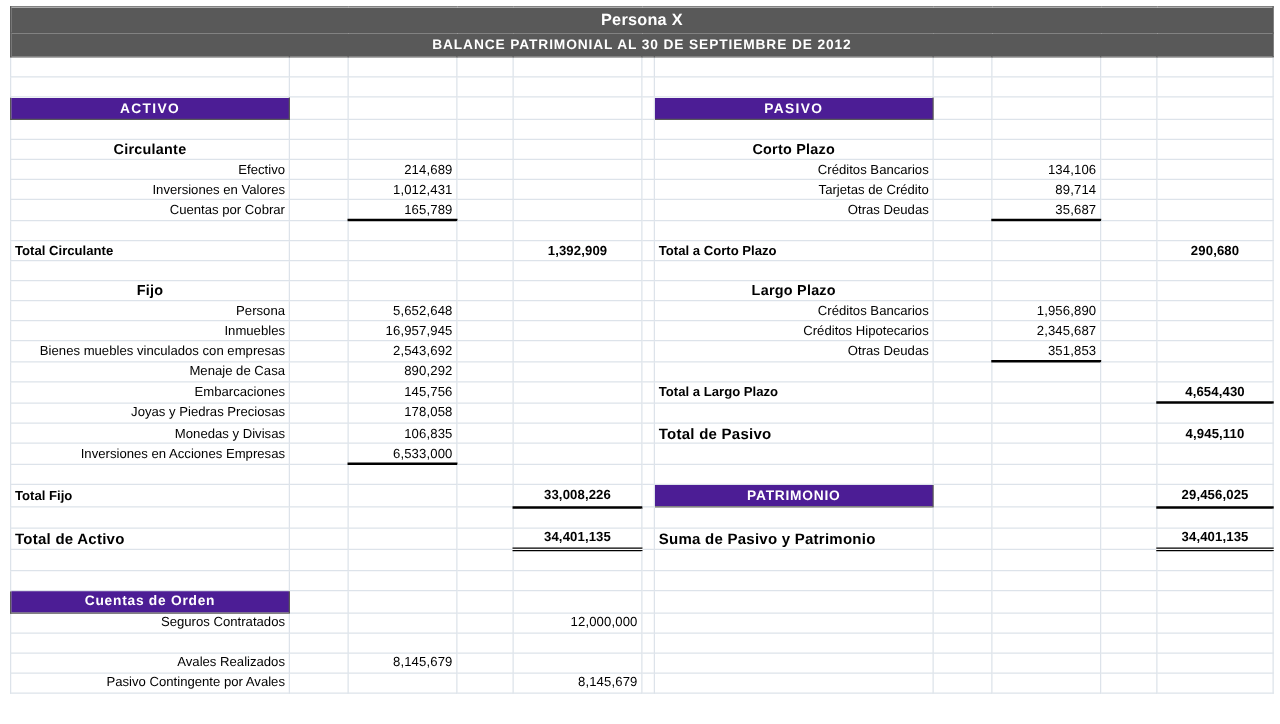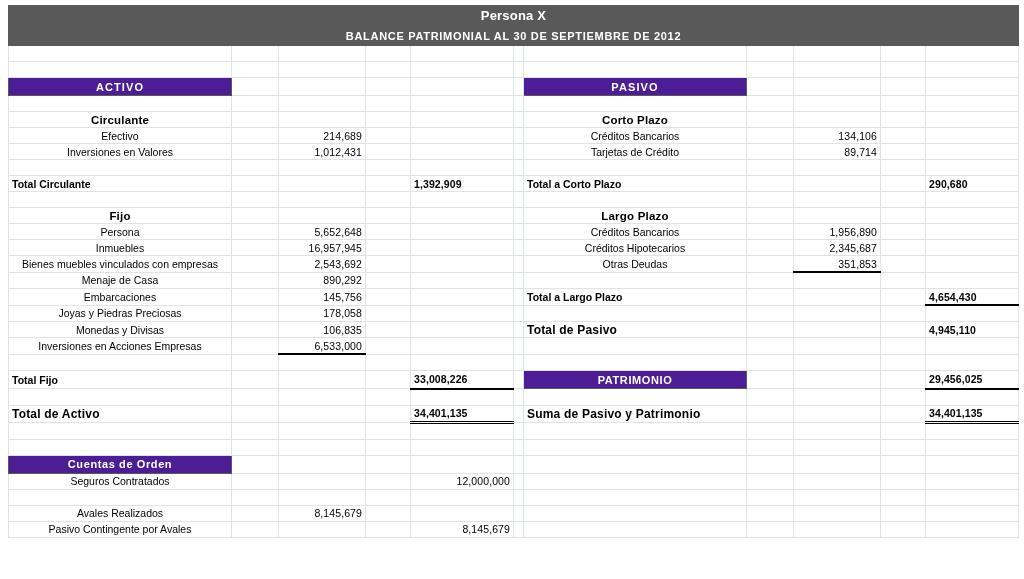--- a/index.html
+++ b/index.html
@@ -78,25 +78,25 @@
 
   
   .grp {
     text-align: center;
     font-weight: bold;
     font-size: 11.5px;
     letter-spacing: .2px;
   }
 
   
-  .item { text-align: center; font-size: 10.5px; }
+  .item { text-align: right; font-size: 10.5px; }
 
   
   .num   { text-align: right; font-size: 10.5px; letter-spacing: .1px;}
-  .numb  { text-align: left; font-size: 10.5px; font-weight: bold; letter-spacing: .1px;}
+  .numb  { text-align: center; font-size: 10.5px; font-weight: bold; letter-spacing: .1px;}
 
   
   .tot   { text-align: left; font-weight: bold; font-size: 10.5px; }
   .tot-lg{ text-align: left; font-weight: bold; font-size: 12px; letter-spacing: .2px;}
 
   
   .uline  { border-bottom: 2px solid #000000 !important; }
   .dline  {
     border-bottom: 3px double #000000 !important;
   }
@@ -220,20 +220,33 @@
     <td></td>
     <td></td>
     <td></td>
     <td class="item">Tarjetas de Crédito</td>
     <td></td>
     <td class="num">89,714</td>
     <td></td>
     <td></td>
   </tr>
 
+  <tr>
+    <td class="item">Cuentas por Cobrar</td>
+    <td></td>
+    <td class="num uline">165,789</td>
+    <td></td>
+    <td></td>
+    <td></td>
+    <td class="item">Otras Deudas</td>
+    <td></td>
+    <td class="num uline">35,687</td>
+    <td></td>
+    <td></td>
+  </tr>
 
   <tr>
     <td></td>
           <td></td>
     <td></td>
           <td></td>
     <td></td>
           <td></td>
     <td></td>
           <td></td>

